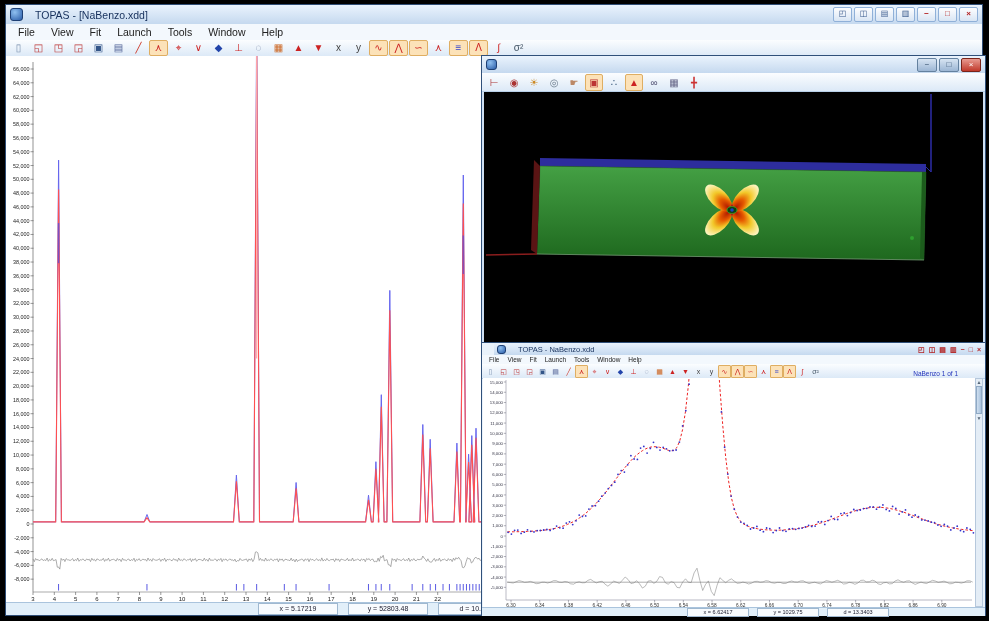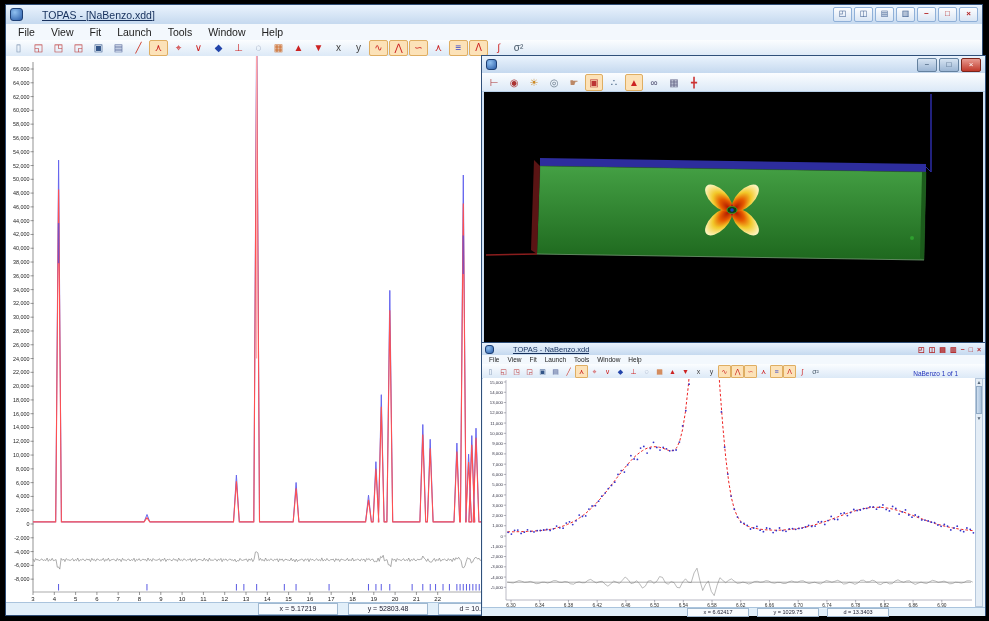--- a/index.html
+++ b/index.html
@@ -4,21 +4,21 @@
 <style>
   html,body{margin:0;padding:0;background:#000;}
   body{width:989px;height:621px;font-family:"Liberation Sans",sans-serif;overflow:hidden;}
   #stage{position:relative;width:989px;height:621px;background:#000;overflow:hidden;}
   .win{position:absolute;box-sizing:border-box;border:1px solid #2f4d75;}
   
   .main-window{left:5px;top:4px;width:978px;height:612px;background:#eef5fc;z-index:1;}
   .titlebar{display:flex;align-items:center;background:linear-gradient(#eaf3fd,#c5d9ef);border-bottom:1px solid #9fb6d4;}
   .mw-title{position:absolute;left:0;top:0;right:0;height:19px;padding:0 4px;}
   .app-icon{width:11px;height:11px;border-radius:3px;background:radial-gradient(circle at 35% 30%,#8fc0f0,#2a5ca8);border:1px solid #1d3f74;}
-  .title-text{margin-left:19px;font-size:10.5px;color:#16305c;white-space:nowrap;overflow:hidden;text-decoration:underline;}
+  .title-text{margin-left:12px;font-size:10.5px;color:#16305c;white-space:nowrap;overflow:hidden;}
   .winbtns{margin-left:auto;display:flex;gap:2px;align-items:center;}
   .mw-btn{width:17px;height:13px;font-size:8px;line-height:12px;text-align:center;color:#335588;background:linear-gradient(#fdfdfe,#d8e5f4);border:1px solid #8fb0d8;border-radius:2px;cursor:pointer;}
   .mw-btn.red{color:#b32020;font-weight:bold;}
   .menubar{display:flex;align-items:center;background:#f3f8fd;border-bottom:1px solid #d4e0ee;}
   .mw-menu{position:absolute;left:0;top:19px;right:0;height:16px;padding-left:4px;}
   .menu-item{font-size:10.5px;color:#222;padding:1px 8px;cursor:pointer;}
   .toolbar{display:flex;align-items:center;background:linear-gradient(#fbfdff,#dcE9f7);border-bottom:1px solid #b8cfe8;}
   .mw-toolbar{position:absolute;left:0;top:35px;right:0;height:16px;padding-left:3px;gap:1px;}
   .tb-icon{width:17px;height:14px;font-size:10px;line-height:14px;text-align:center;border:1px solid transparent;border-radius:2px;cursor:pointer;}
   .tb-icon.hl{background:#fce2b8;border-color:#dfae62;}
@@ -31,21 +31,21 @@
   .vw-title{position:absolute;left:0;top:0;right:0;height:17px;padding:0 4px;}
   .vw-title .title-text{font-size:7.5px;color:#24456f;}
   .vw-toolbar{position:absolute;left:0;top:17px;right:0;height:18px;padding-left:3px;gap:2px;}
   .vw-icon{width:16px;height:15px;font-size:10px;line-height:15px;text-align:center;border:1px solid transparent;border-radius:2px;cursor:pointer;}
   .vw-icon.hl{background:#fce2b8;border-color:#dfae62;}
   #viewer-scene{position:absolute;left:2px;top:36px;width:499px;height:250px;background:#000;}
   .aero-btn{width:18px;height:12px;border-radius:2px;font-size:8px;line-height:11px;text-align:center;color:#fff;background:linear-gradient(#d7e4f2,#9cb6d4);border:1px solid #64819f;color:#35506e;cursor:pointer;}
   .aero-btn.red{background:linear-gradient(#e89a90,#c0392b);color:#fff;border-color:#7a241a;}
   
   .zoom-window{left:481px;top:342px;width:505px;height:274px;background:#e9f2fb;border:1px solid #30507a;z-index:6;}
-  .zw-title{position:absolute;left:0;top:0;right:0;height:12px;padding:0 3px;}
+  .zw-title{position:absolute;left:12px;top:0;right:0;height:12px;padding:0 3px;}
   .zw-title .title-text{font-size:7.5px;color:#16305c;}
   .zw-title .app-icon{width:7px;height:7px;}
   .zw-btn{font-size:7px;line-height:9px;color:#b32222;padding:0 1px;cursor:pointer;font-weight:bold;}
   .zw-menu{position:absolute;left:0;top:12px;right:0;height:9px;padding-left:3px;}
   .zw-menu .menu-item{font-size:6.5px;padding:0 4px;}
   .zw-toolbar{position:absolute;left:0;top:21px;right:0;height:14px;padding-left:2px;gap:0px;}
   .zw-icon{width:11px;height:11px;font-size:7px;line-height:11px;text-align:center;border:1px solid transparent;border-radius:1px;cursor:pointer;}
   .zw-icon.hl{background:#fce2b8;border-color:#dfae62;}
   #zoom-plot{position:absolute;left:1px;top:35px;width:494px;height:229px;background:#fff;}
   .zw-legend{position:absolute;top:27px;right:27px;font-size:6.5px;color:#2233bb;z-index:3;}

